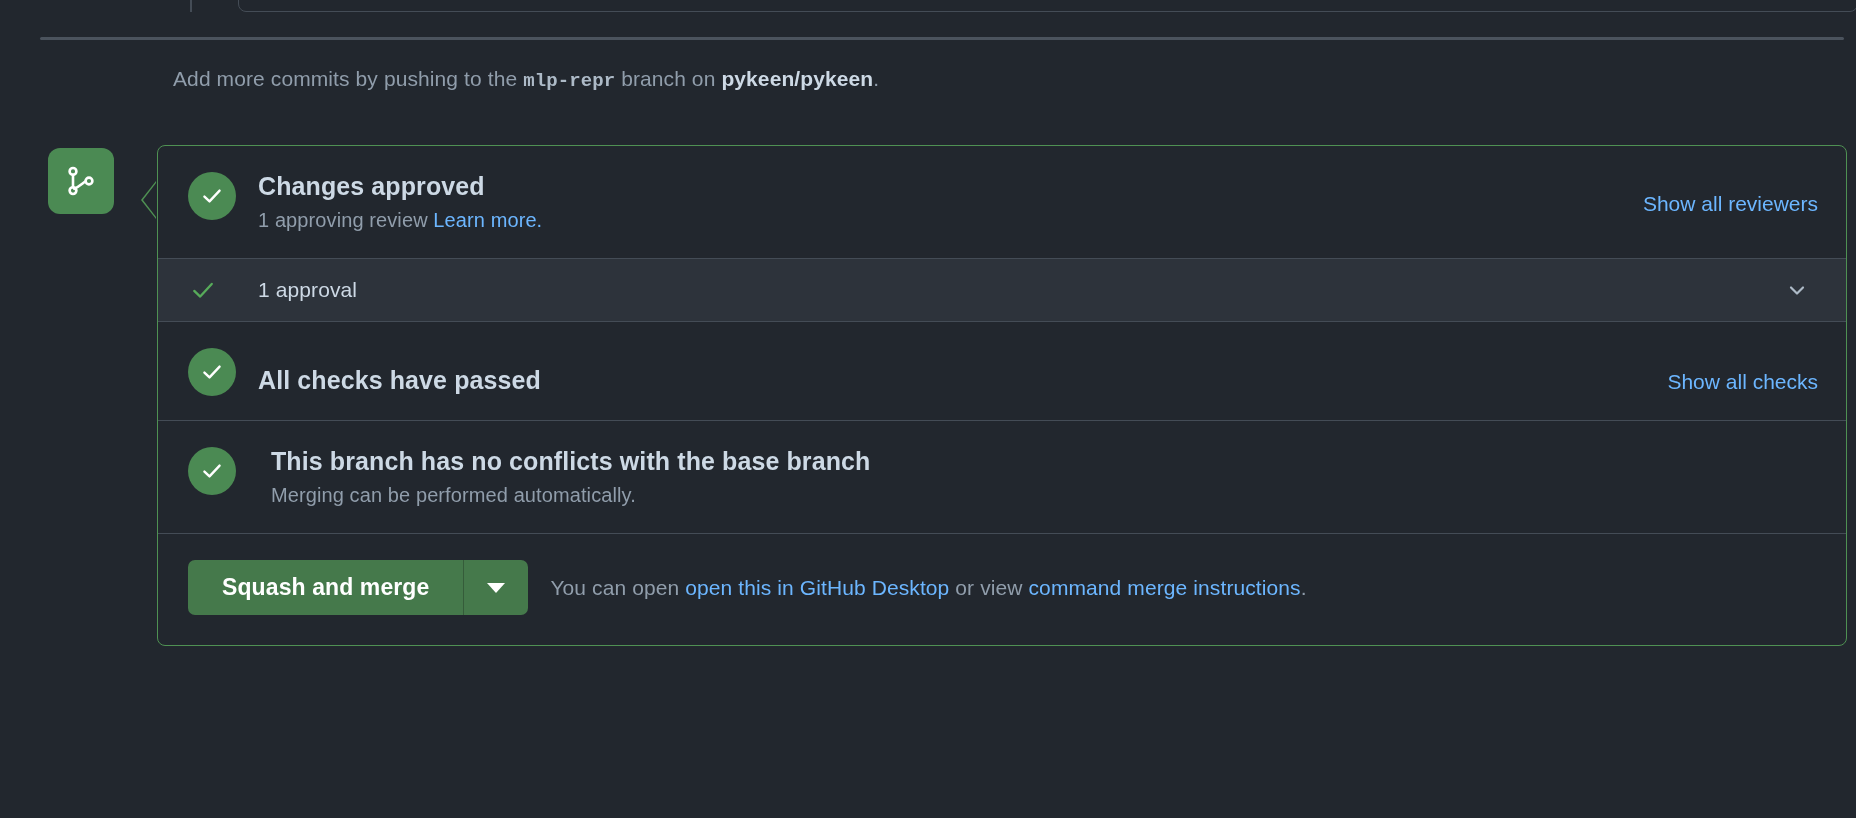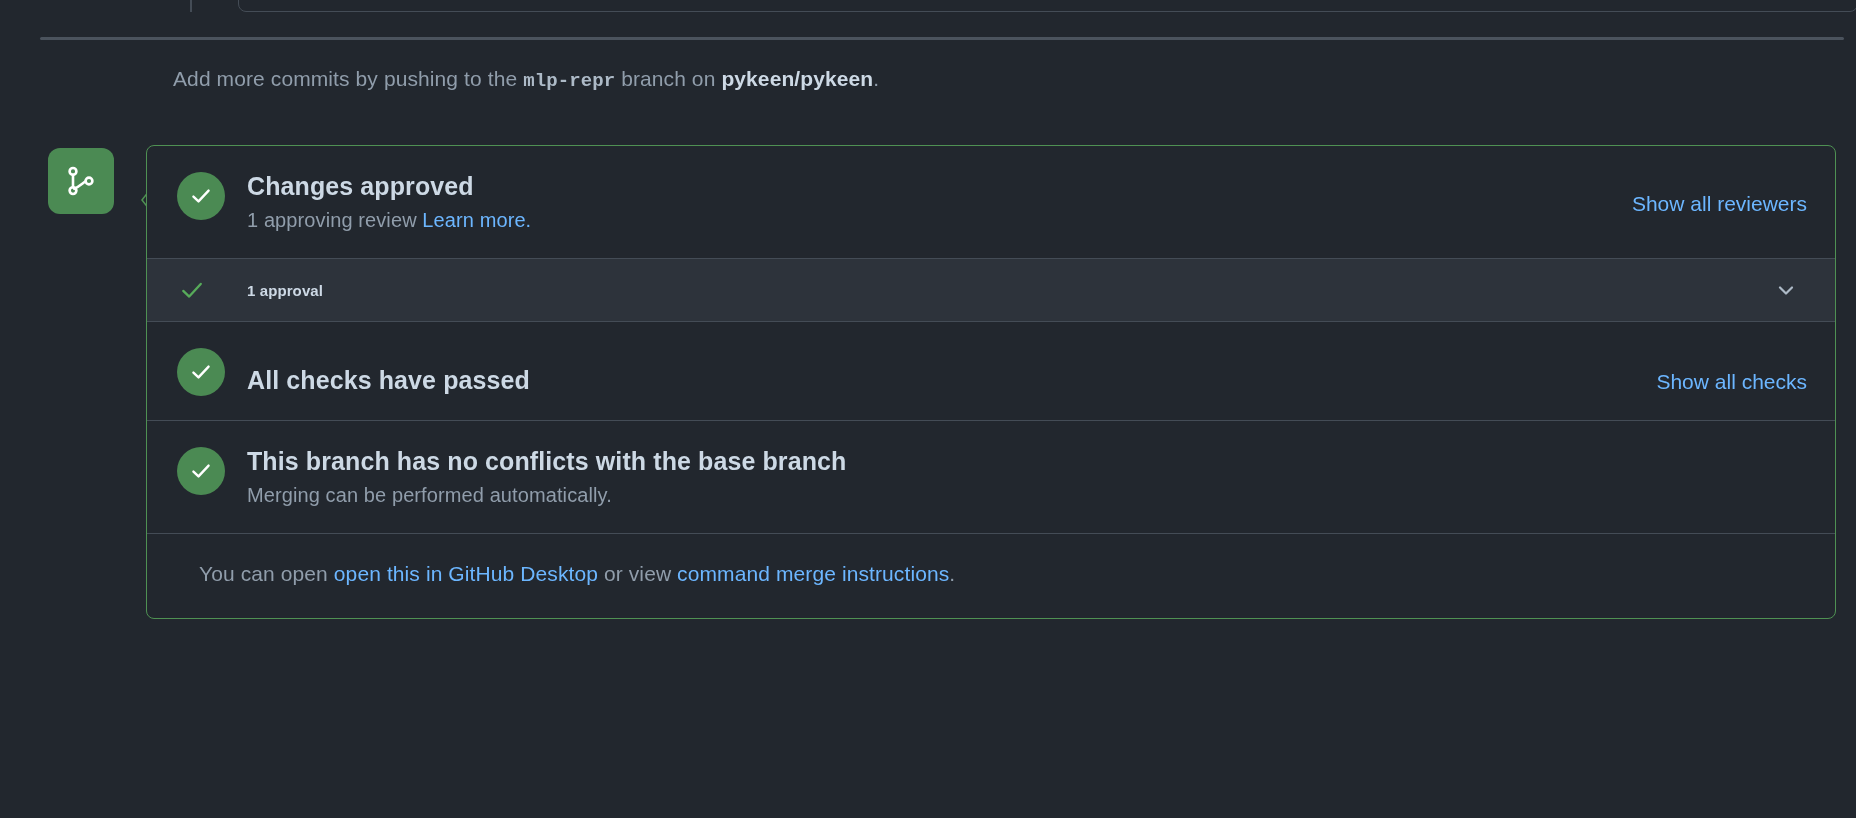--- a/index.html
+++ b/index.html
@@ -84,21 +84,21 @@
     border-radius: 12px;
     background: #4b8a53;
     display: flex;
     align-items: center;
     justify-content: center;
   }
 
   
   .merge-box {
     position: absolute;
-    left: 146px;
+    left: 157px;
     top: 145px;
     width: 1690px;
     border: 1px solid #4f9153;
     border-radius: 8px;
     background: #22272e;
     overflow: hidden;
   }
 
   
   .notch-outer {
@@ -122,21 +122,21 @@
     border-right: 13px solid #22272e;
   }
 
   
   .section {
     position: relative;
     display: flex;
     align-items: flex-start;
     padding: 24px 28px 24px 30px;
   }
-  .section + .section { border-top: 1px solid #444c56; }
+  .section + .section { border-top: 1px solid #444c56; gap: 13px; }
 
   .status-circle {
     flex: 0 0 auto;
     width: 48px;
     height: 48px;
     border-radius: 50%;
     background: #4b8a53;
     display: flex;
     align-items: center;
     justify-content: center;
@@ -194,22 +194,22 @@
   .approval-check {
     flex: 0 0 auto;
     width: 30px;
     display: flex;
     align-items: center;
     justify-content: center;
     margin-right: 40px;
   }
   .approval-label {
     flex: 1 1 auto;
-    font-size: 15px;
-    font-weight: 700;
+    font-size: 21px;
+    font-weight: 400;
     color: #cdd9e5;
     letter-spacing: 0.1px;
   }
   .chevron {
     flex: 0 0 auto;
     width: 26px;
     height: 26px;
     display: flex;
     align-items: center;
     justify-content: center;
@@ -352,20 +352,26 @@
           <path d="M5 12.5 L9.7 17 L19 7" stroke="#ffffff" stroke-width="2.2" stroke-linecap="round" stroke-linejoin="round"></path>
         </svg>
       </div>
       <div class="section-text">
         <div class="section-title">This branch has no conflicts with the base branch</div>
         <div class="section-sub">Merging can be performed automatically.</div>
       </div>
     </div>
 
     <div class="merge-footer">
+      <div class="split-button">
+        <button class="merge-button">Squash and merge</button>
+        <button class="merge-caret">
+          <span class="caret-glyph"></span>
+        </button>
+      </div>
       <div class="footer-hint">
         <span>You can open</span>
         <a class="link">open this in GitHub Desktop</a>
         <span>or view</span>
         <a class="link">command merge instructions</a><span>.</span>
       </div>
     </div>
 
   </div>
 </div>

